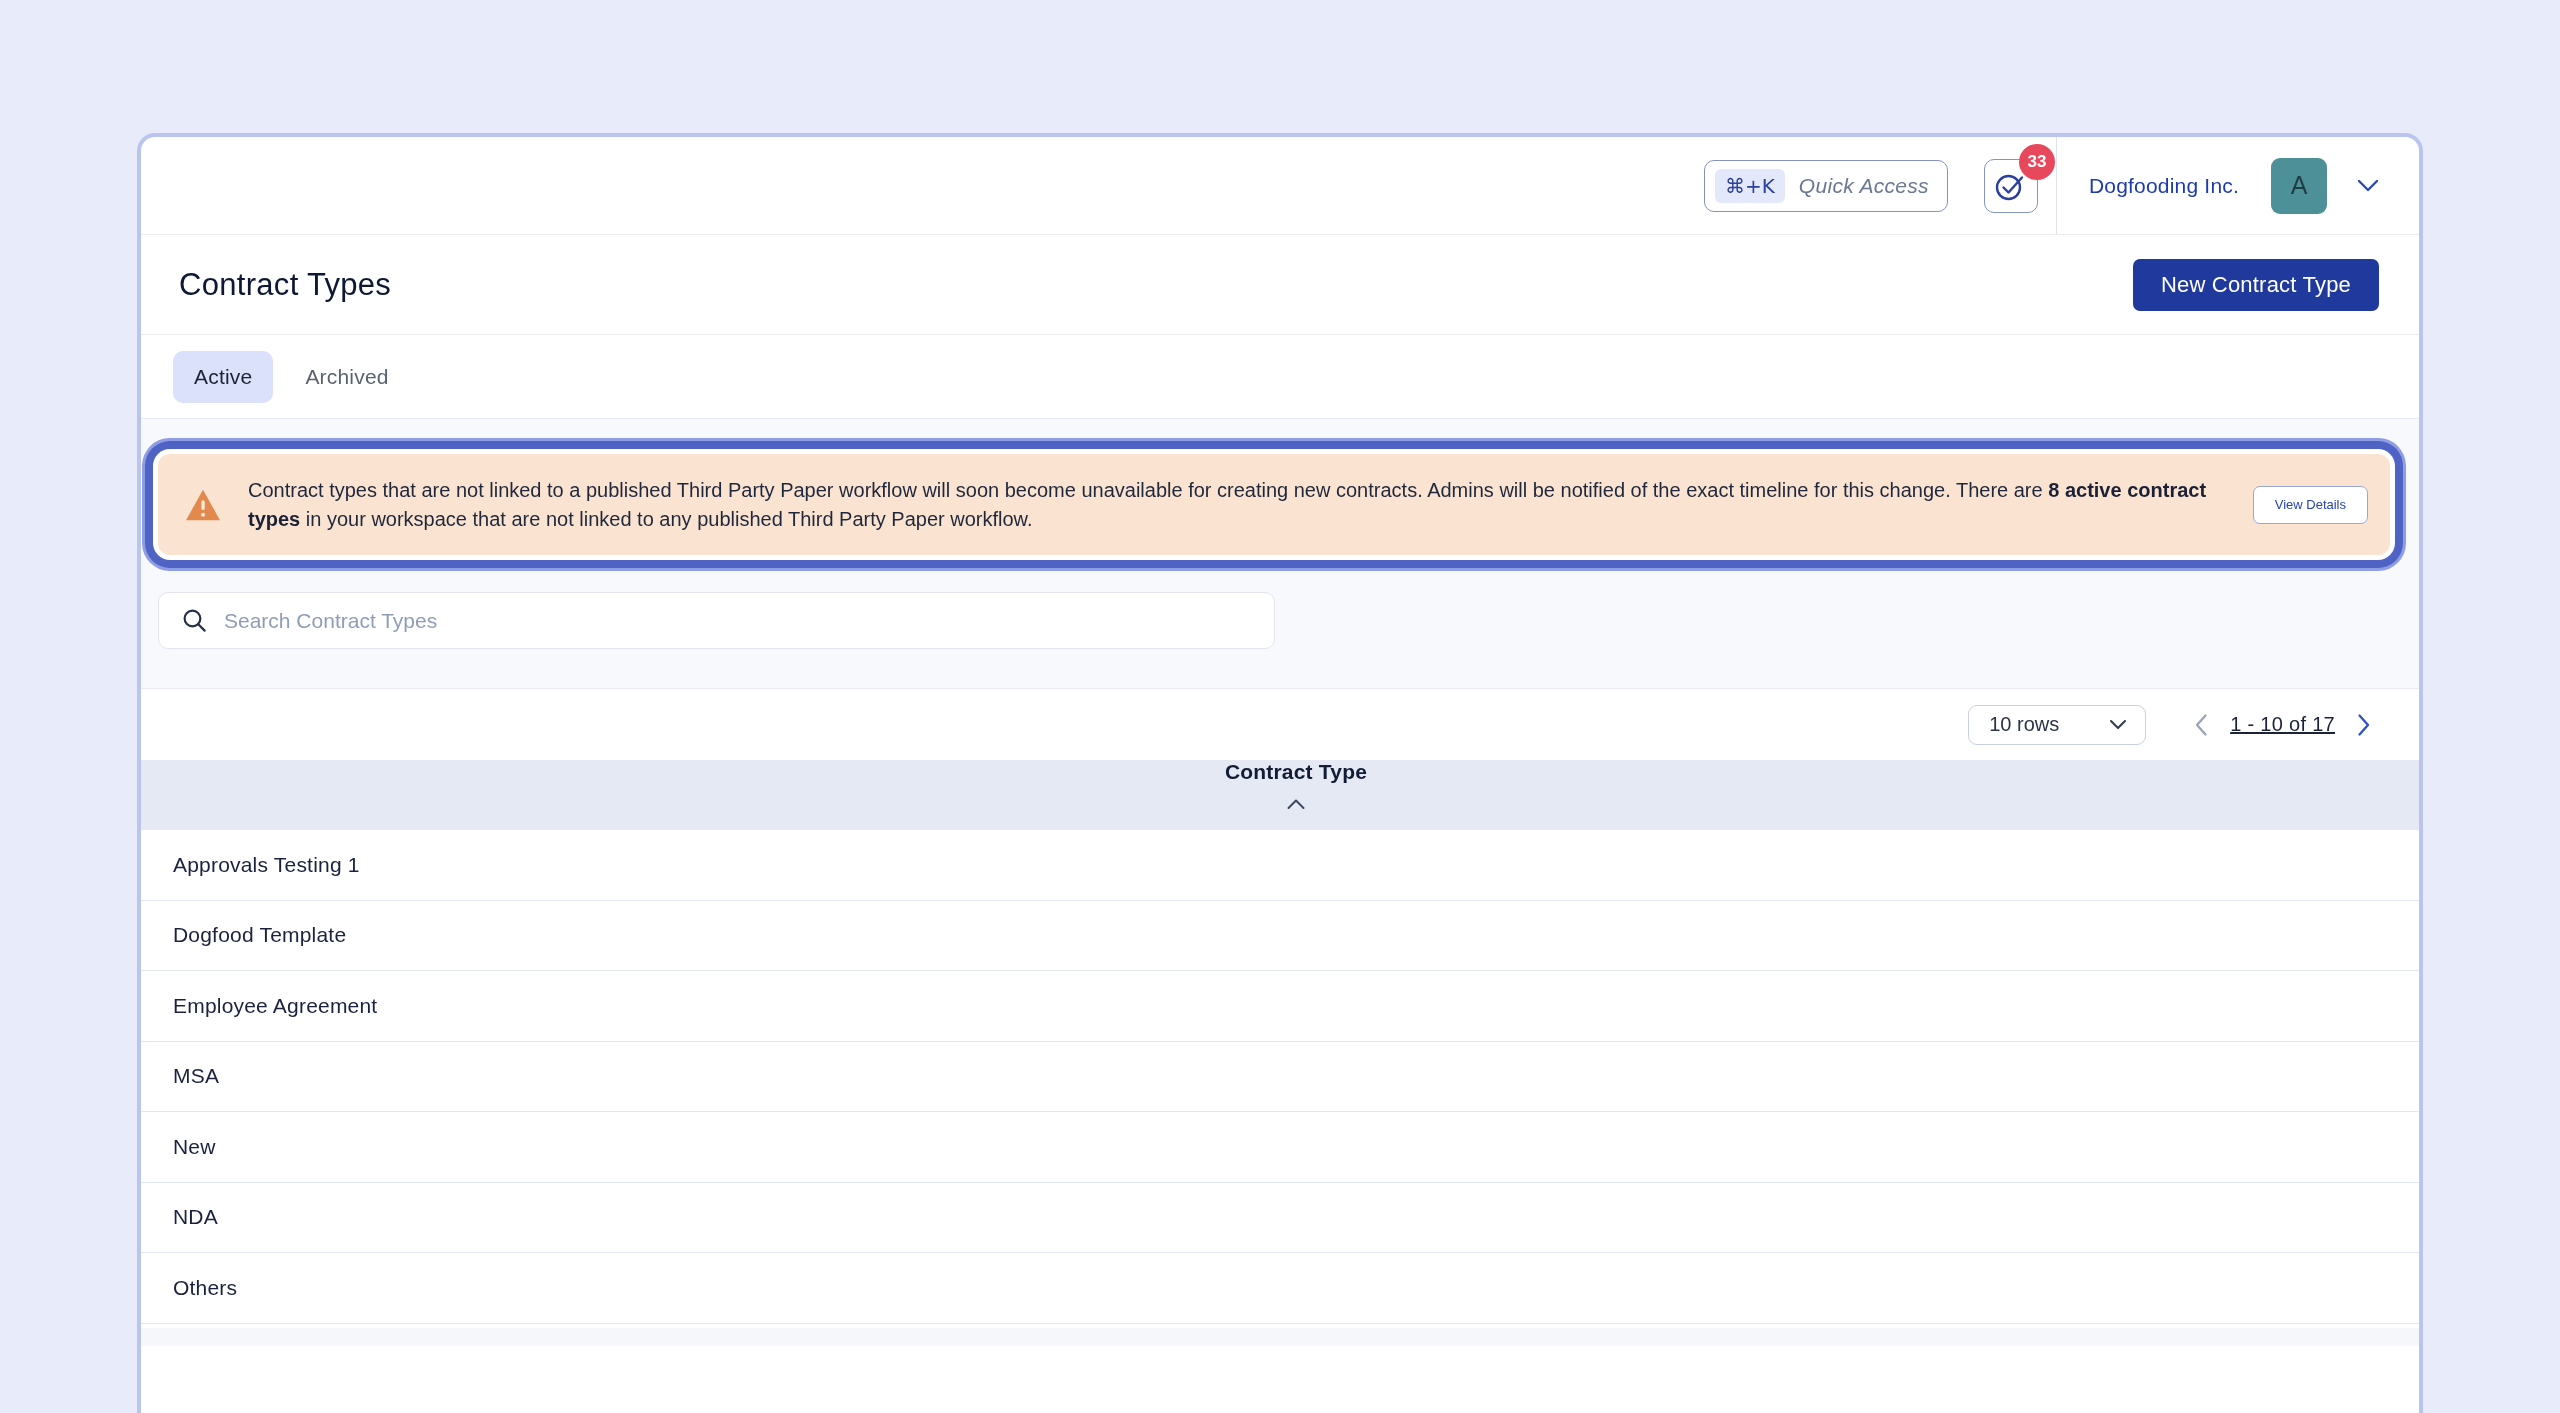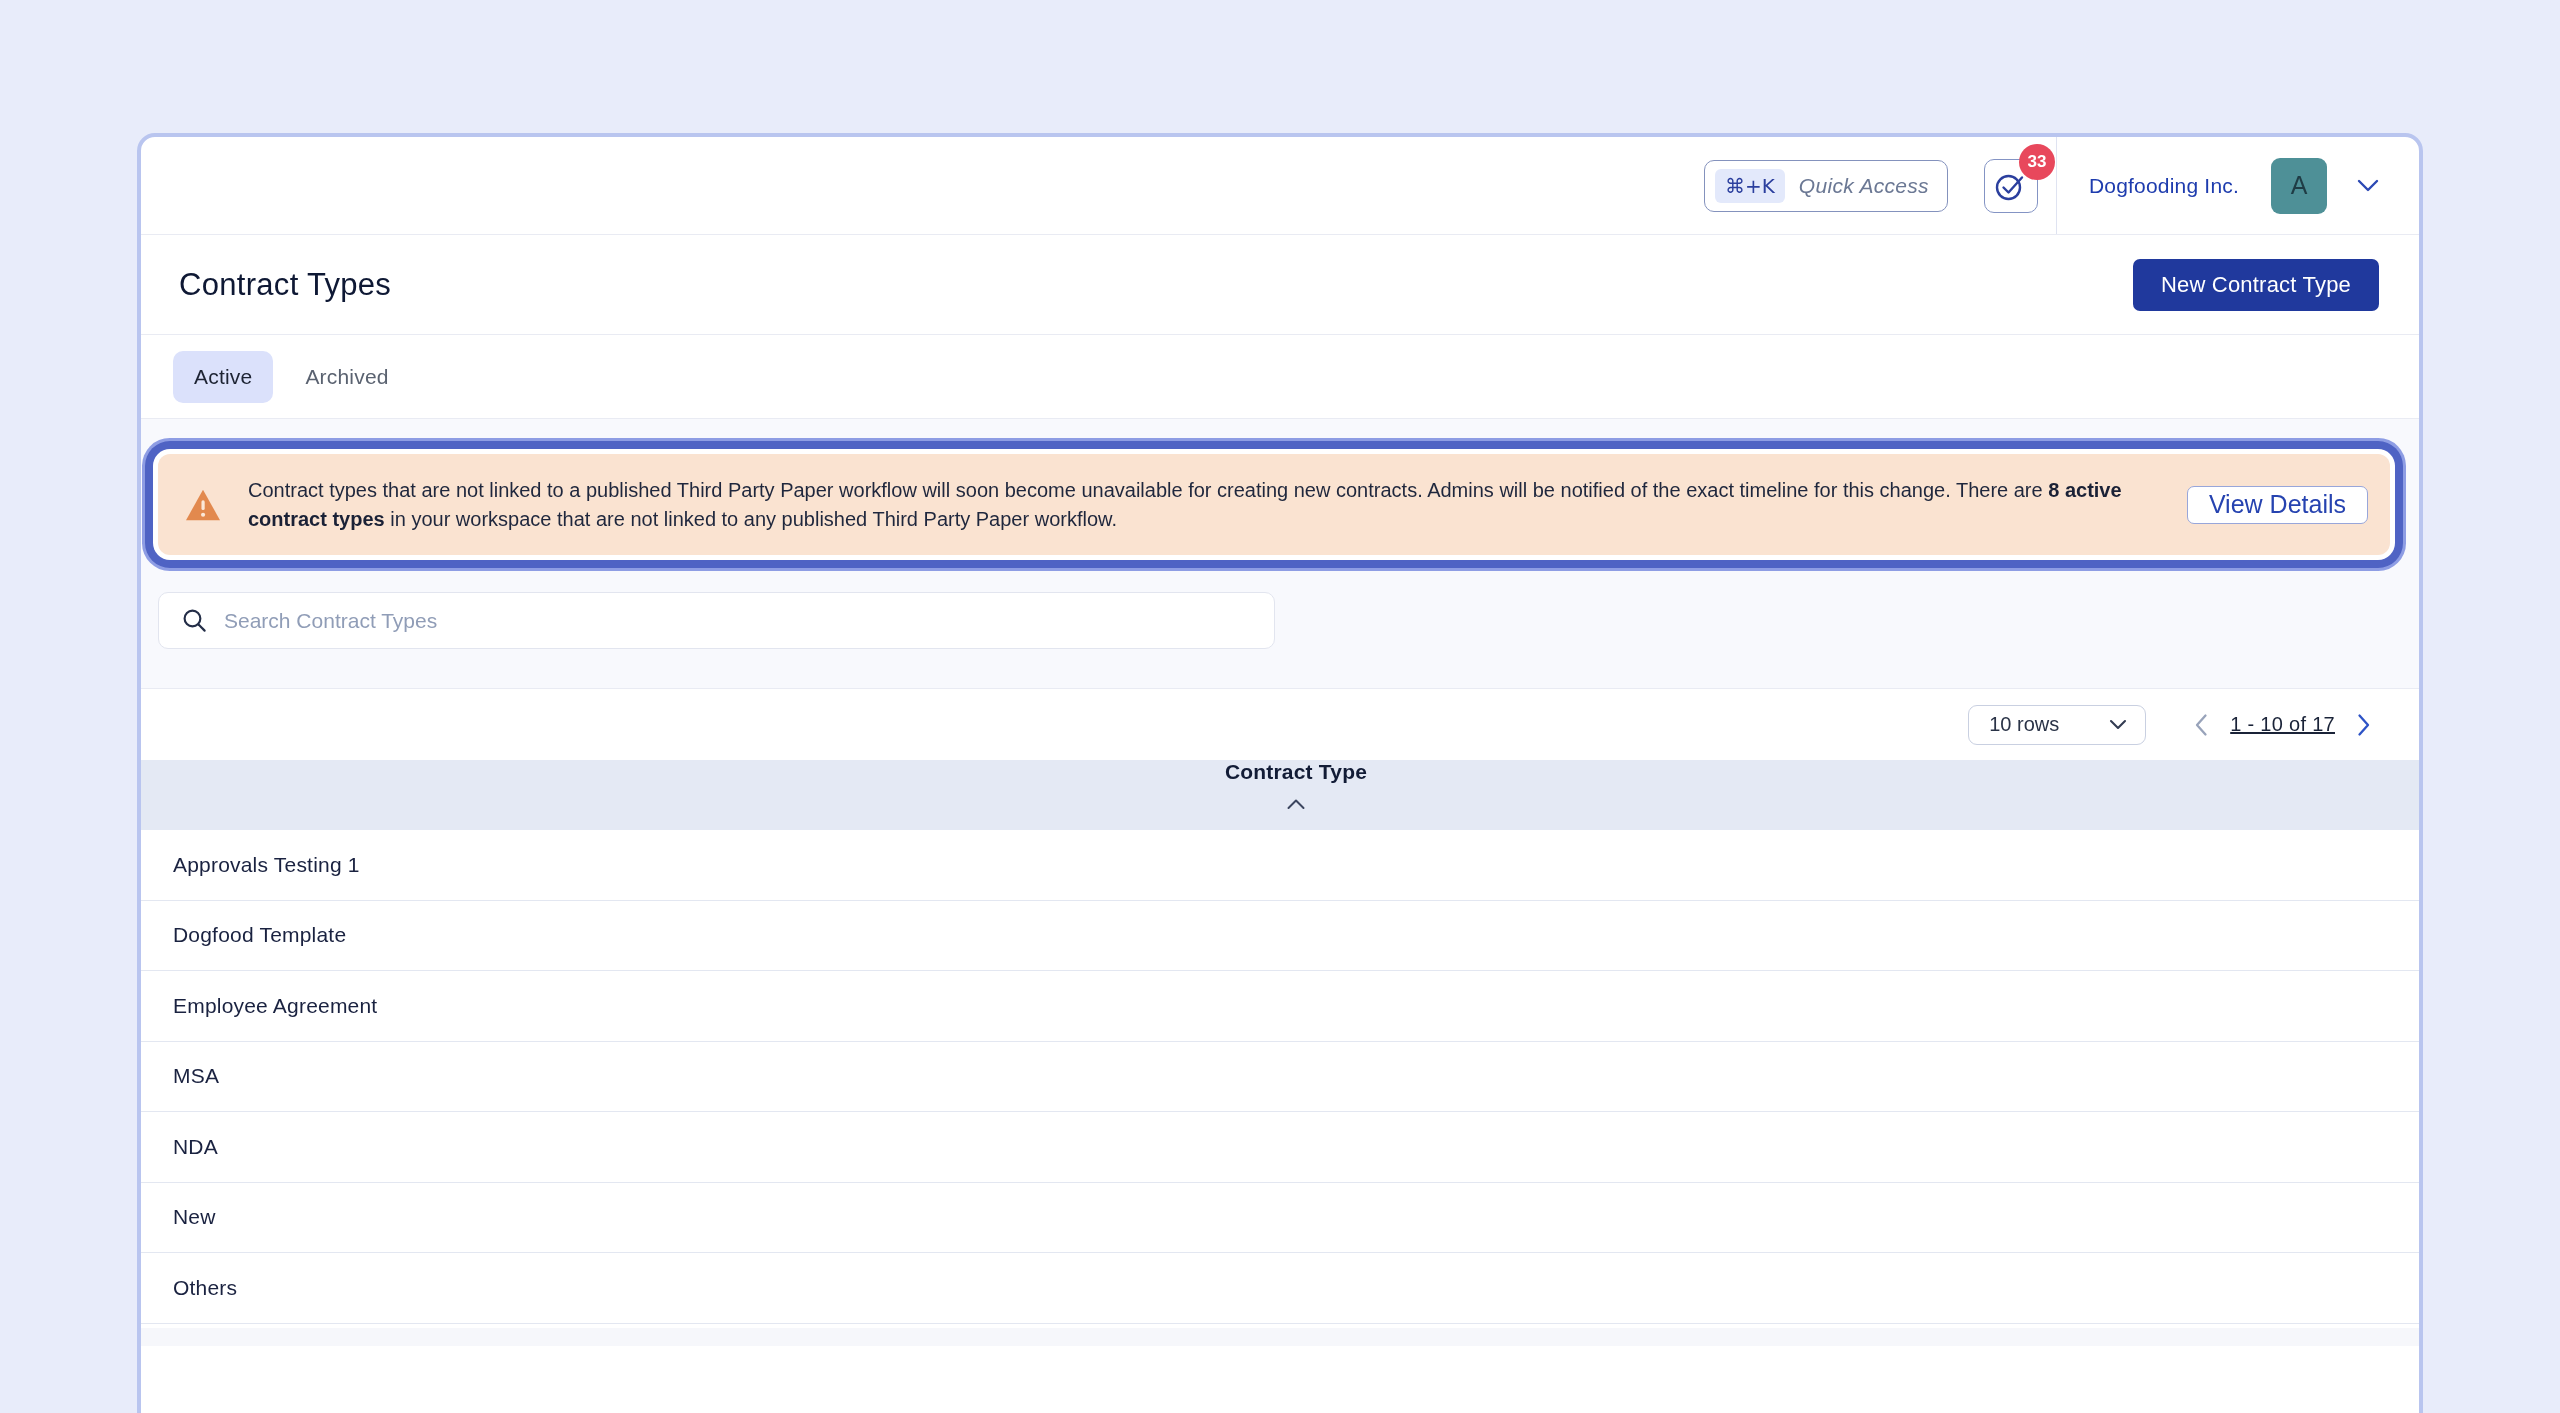--- a/index.html
+++ b/index.html
@@ -103,21 +103,21 @@
   }
   .banner-text {
     flex:1; margin:0 28px 0 26px;
     font-size:20px; line-height:29px; color:#1f273d;
   }
   .banner-text strong { font-weight:700; color:#1a2136; }
   .view-details {
     height:38px; padding:0 21px; flex:none;
     background:#fff; color:#2643b0;
     border:1.5px solid #98a6da; border-radius:7px;
-    font-size:25px; font-family:"Liberation Sans", sans-serif; cursor:pointer;
+    font-size:13px; font-family:"Liberation Sans", sans-serif; cursor:pointer;
   }
   .search-box {
     margin-top:37px;
     width:1117px; height:57px;
     background:#fff; border:1.5px solid #e2e5ef; border-radius:10px;
     display:flex; align-items:center; gap:14px;
     padding-left:22px;
   }
   .search-box input {
     flex:1; border:none; outline:none; background:transparent;
@@ -270,23 +270,23 @@
   <div class="trow">
       <span>Dogfood Template</span>
     </div>
   <div class="trow">
       <span>Employee Agreement</span>
     </div>
   <div class="trow">
       <span>MSA</span>
     </div>
   <div class="trow">
+      <span>New</span>
+    </div>
+  <div class="trow">
       <span>NDA</span>
     </div>
   <div class="trow">
-      <span>New</span>
-    </div>
-  <div class="trow">
       <span>Others</span>
     </div>
   <div class="trow-partial"></div>
 
 </div>
 
 </body></html>

